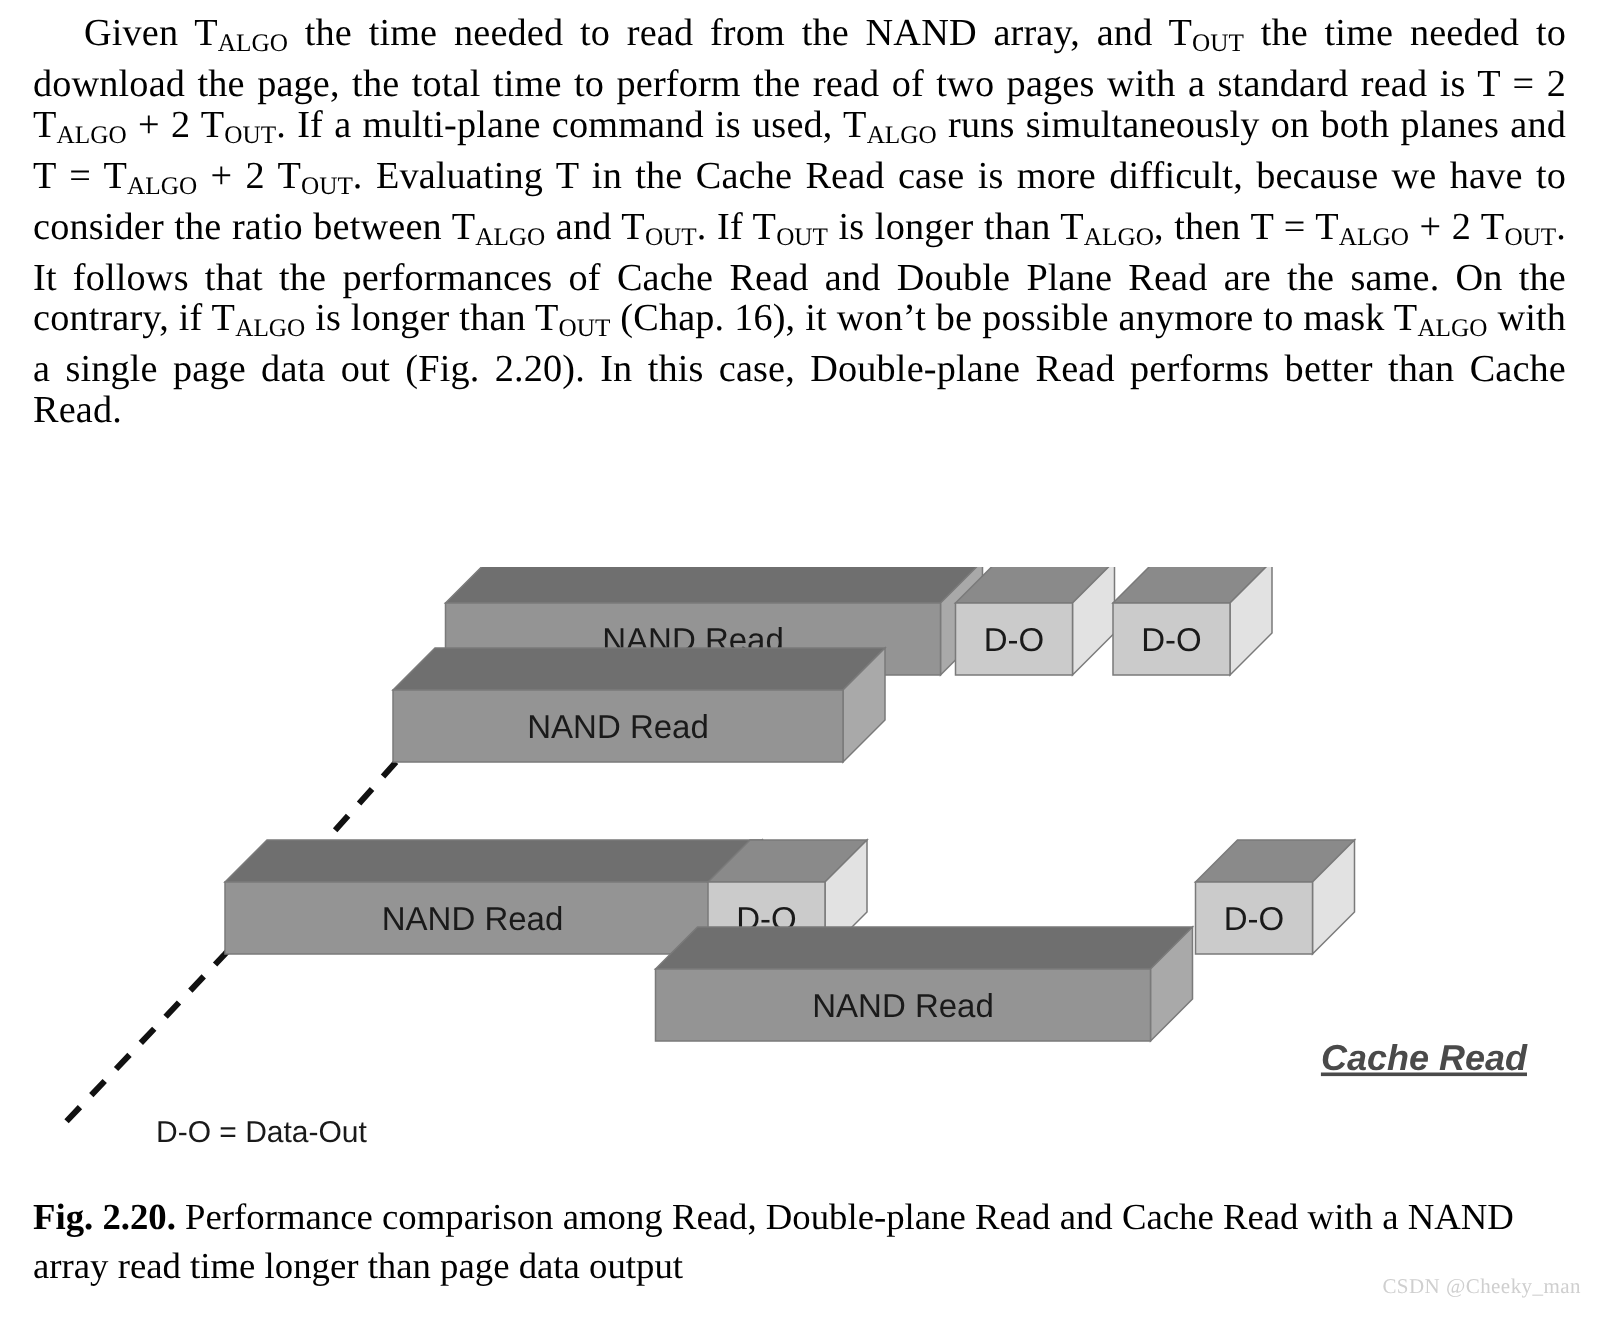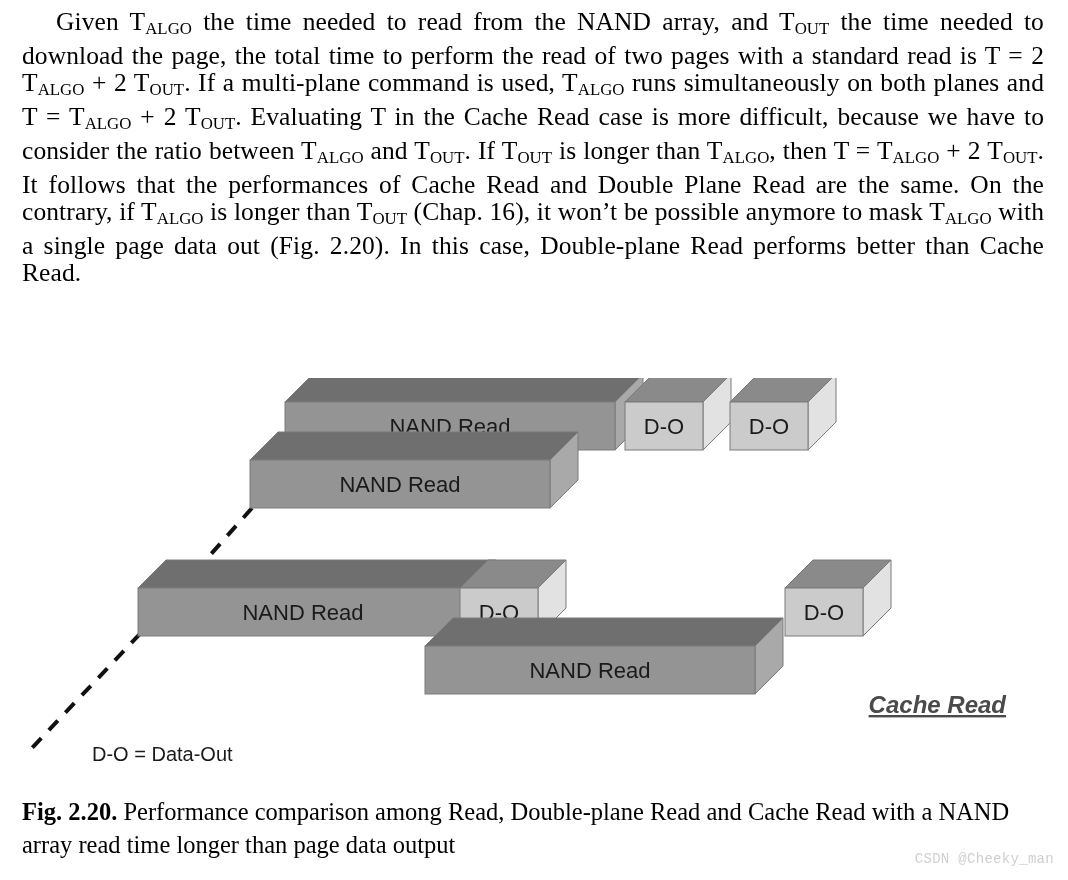--- a/index.html
+++ b/index.html
@@ -34,21 +34,21 @@
   sub {
     font-size: 0.66em;
     vertical-align: -0.24em;
     letter-spacing: 0;
   }
   .nb { white-space: nowrap; }
 
   
   #figure {
     position: absolute;
-    left: 0;
+    left: 12px;
     top: 378px;
     width: 976px;
     height: 400px;
   }
   #figure svg { display: block; }
 
   .box-label {
     font-family: "Liberation Sans", "DejaVu Sans", sans-serif;
     font-size: 22px;
     fill: #1a1a1a;
@@ -78,21 +78,21 @@
     line-height: 33px;
     color: #000000;
   }
   #caption b { font-weight: bold; }
 
   
   #watermark {
     position: absolute;
     right: 14px;
     top: 851px;
-    font-family: Liberation Mono, monospace;
+    font-family: Liberation Serif, serif;
     font-size: 14px;
     color: #cfcfcf;
     letter-spacing: 0.3px;
     user-select: none;
     margin-left: 43px;
   }
 </style>
 </head>
 <body>
 

